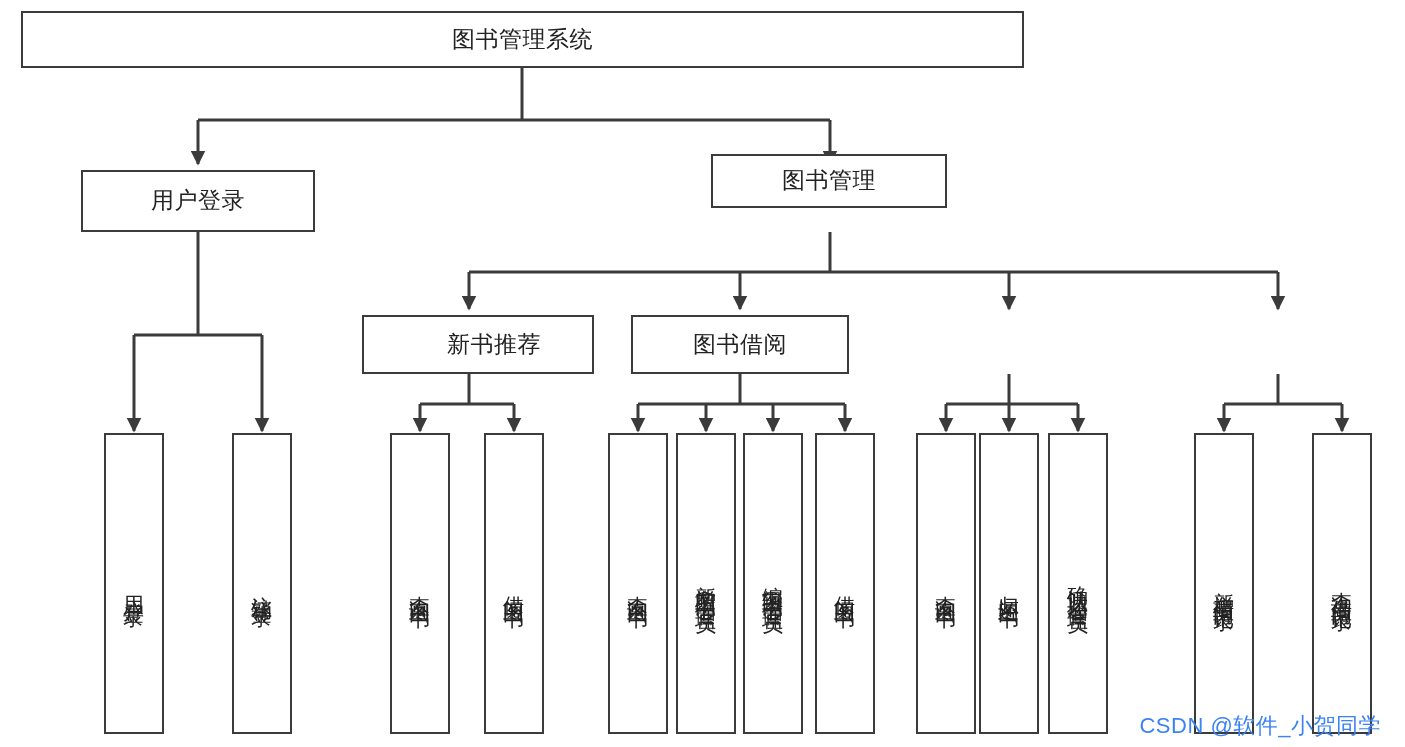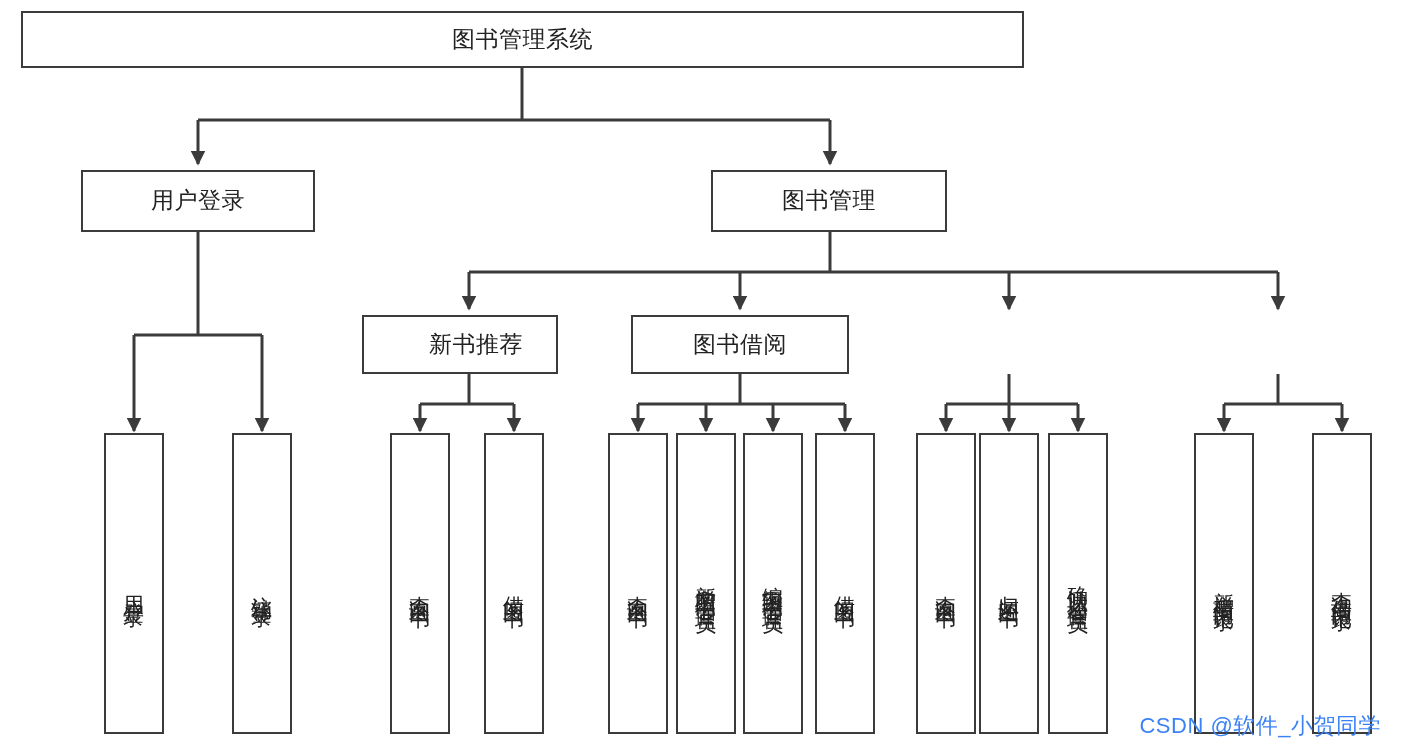--- a/index.html
+++ b/index.html
@@ -112,25 +112,25 @@
     </g>
   </svg>
 
   <div class="node h" style="left:21px;top:11px;width:1003px;height:57px;">
     <span>图书管理系统</span>
   </div>
 
   <div class="node h" style="left:81px;top:170px;width:234px;height:62px;">
     <span>用户登录</span>
   </div>
-  <div class="node h" style="left:711px;top:170px;width:236px;height:62px;">
+  <div class="node h" style="left:711px;top:154px;width:236px;height:54px;">
     <span>图书管理</span>
   </div>
 
-  <div class="node h" style="left:362px;top:315px;width:196px;height:59px;padding-left:32px;">
+  <div class="node h" style="left:362px;top:315px;width:232px;height:59px;padding-left:32px;">
     <span>新书推荐</span>
   </div>
   <div class="node h" style="left:631px;top:315px;width:218px;height:59px;">
     <span>图书借阅</span>
   </div>
 
   <div class="node v" style="left:104px;top:433px;width:60px;height:301px;">
     <span class="vtext">用户登录</span>
   </div>
   <div class="node v" style="left:232px;top:433px;width:60px;height:301px;">

